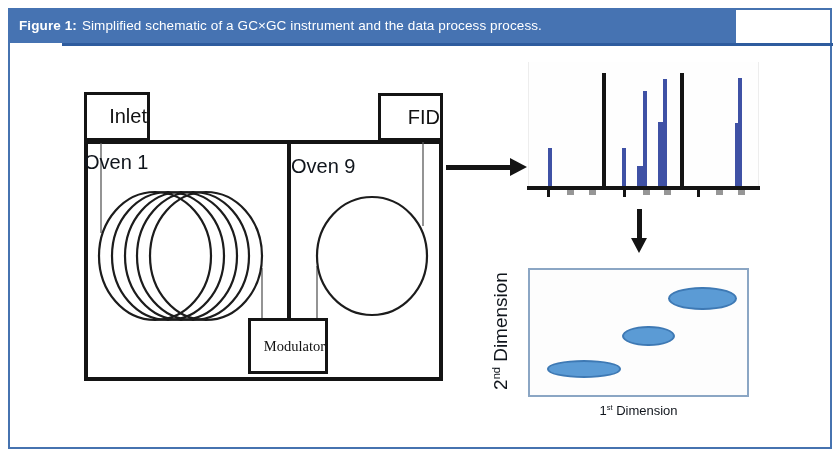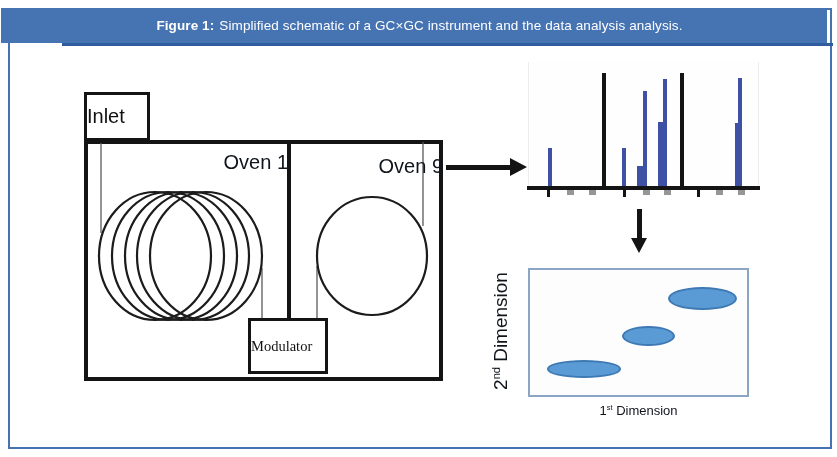--- a/index.html
+++ b/index.html
@@ -3,35 +3,35 @@
 <meta charset="utf-8">
 <style>
   html,body{margin:0;padding:0;background:#ffffff;}
   .page{
     position:relative;width:837px;height:457px;background:#ffffff;overflow:hidden;
     font-family:"Liberation Sans","DejaVu Sans",sans-serif;color:#111;
   }
   
   .frame{position:absolute;left:8px;top:8px;width:820px;height:437px;border:2px solid #4673b0;background:#ffffff;}
   .header-bar{
-    position:absolute;left:1px;top:8px;width:826px;height:35px;background:#4673b2;
-    display:flex;align-items:center;padding-left:11px;box-sizing:border-box;justify-content:center;
+    position:absolute;left:8px;top:8px;width:728px;height:35px;background:#4673b2;
+    display:flex;align-items:center;padding-left:11px;box-sizing:border-box;
   }
   .header-bar span{color:#ffffff;font-size:13.5px;letter-spacing:.1px;}
   .figure-label{font-weight:bold;margin-right:5px;}
   .header-shadow{position:absolute;left:62px;top:43px;width:771px;height:3px;background:#2e5c9e;}
   
   .black-box{position:absolute;border:3px solid #141414;background:#ffffff;box-sizing:border-box;
-    display:flex;align-items:center;justify-content:flex-start;}
+    display:flex;align-items:center;justify-content:flex-end;}
   .box-main{left:84px;top:140px;width:359px;height:241px;border-width:4px;background:transparent;}
   .box-inlet{left:84px;top:92px;width:66px;height:49px;font-size:20px;}
   .box-fid{left:378px;top:93px;width:65px;height:48px;font-size:20px;}
   .box-modulator{left:248px;top:318px;width:80px;height:56px;font-size:14.5px;z-index:6;font-family:Liberation Serif, serif;}
   .oven-divider{position:absolute;left:287px;top:140px;width:4px;height:178px;background:#141414;z-index:5;}
-  .oven-label{position:absolute;font-size:20px;color:#10151c;text-align:right;z-index:4;}
+  .oven-label{position:absolute;font-size:20px;color:#10151c;text-align:left;z-index:4;}
   .oven1-label{left:84px;top:151px;width:204px;}
   .oven2-label{left:291px;top:155px;width:152px;}
   .coil-svg{position:absolute;left:84px;top:140px;width:359px;height:241px;z-index:3;}
   
   .arrow-right-stem{position:absolute;left:446px;top:165px;width:65px;height:5px;background:#141414;}
   .arrow-right-head{position:absolute;left:510px;top:158px;width:0;height:0;
     border-top:9px solid transparent;border-bottom:9px solid transparent;border-left:17px solid #141414;}
   .arrow-down-stem{position:absolute;left:637px;top:209px;width:5px;height:30px;background:#141414;}
   .arrow-down-head{position:absolute;left:631px;top:238px;width:0;height:0;
     border-left:8.5px solid transparent;border-right:8.5px solid transparent;border-top:15px solid #141414;}
@@ -54,21 +54,21 @@
   sup.dim{font-size:0.58em;vertical-align:super;letter-spacing:0;}
 </style>
 </head>
 <body>
 
 <div class="page">
 
   <div class="frame"></div>
   <div class="header-bar">
     <span class="figure-label">Figure 1:</span>
-    <span class="figure-caption">Simplified schematic of a GC×GC instrument and the data analysis analysis.</span>
+    <span class="figure-caption">Simplified schematic of a GC×GC instrument and the data process process.</span>
   </div>
   <div class="header-shadow"></div>
 
   <div class="black-box box-main"></div>
   <div class="oven-divider"></div>
 
   <svg class="coil-svg" viewBox="0 0 359 241">
 
     <line x1="17" y1="3" x2="17" y2="93" stroke="#5a5a5a" stroke-width="1.3"></line>
     <line x1="178" y1="128" x2="178" y2="180" stroke="#5a5a5a" stroke-width="1.3"></line>
@@ -81,20 +81,23 @@
       <ellipse cx="97" cy="116" rx="56" ry="64"></ellipse>
       <ellipse cx="109" cy="116" rx="56" ry="64"></ellipse>
       <ellipse cx="122" cy="116" rx="56" ry="64"></ellipse>
     </g>
 
     <ellipse cx="288" cy="116" rx="55" ry="59" fill="none" stroke="#1c1c1c" stroke-width="2.2"></ellipse>
   </svg>
 
   <div class="black-box box-inlet">
     <span>Inlet</span>
+  </div>
+  <div class="black-box box-fid">
+    <span>FID</span>
   </div>
   <div class="oven-label oven1-label">Oven 1</div>
   <div class="oven-label oven2-label">Oven 9</div>
   <div class="black-box box-modulator">
     <span>Modulator</span>
   </div>
 
   <div class="arrow-right-stem"></div>
   <div class="arrow-right-head"></div>
 

